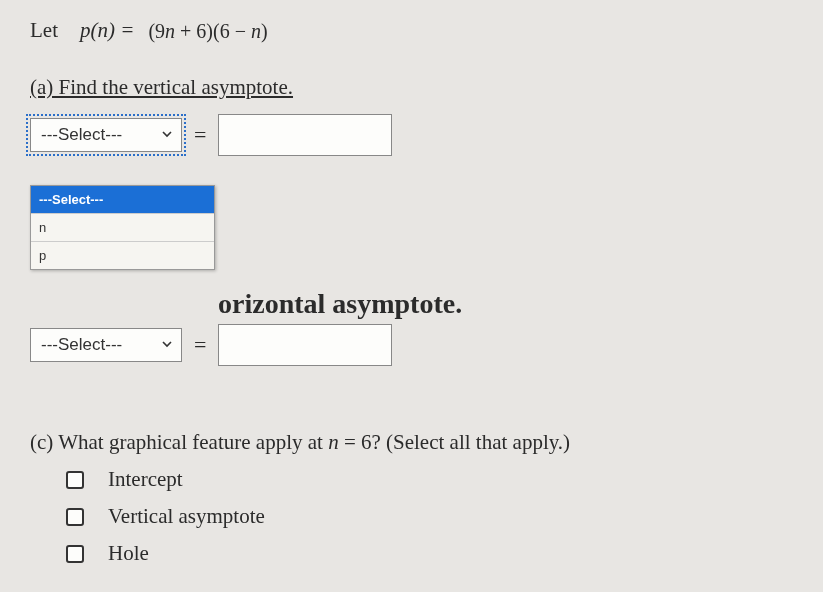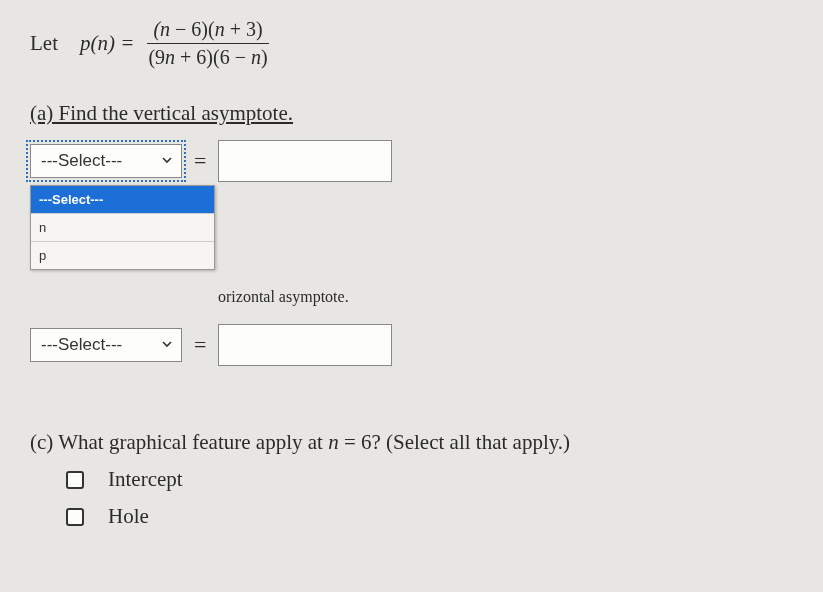--- a/index.html
+++ b/index.html
@@ -111,22 +111,23 @@
   .dropdown-item:first-child { border-top: none; }
   .dropdown-item.selected {
     background: #1b6fd6;
     color: #fff;
     font-weight: bold;
   }
   .part-b-text {
     position: absolute;
     left: 218px;
     top: 288px;
-    font-size: 16px;
+    font-size: 28px;
     color: #2b2b2b;
+    font-weight: bold;
   }
   .part-b-row {
     position: absolute;
     left: 30px;
     top: 324px;
     display: flex;
     align-items: center;
     gap: 8px;
   }
   .part-c {
@@ -155,21 +156,20 @@
   }
 </style>
 </head>
 <body>
 
 <div class="prompt-line">
   <span>Let</span>
   <span class="func-def">
     <span style="font-style:italic">p(n) =</span>
     <span class="fraction">
-      <span class="num"><span class="it">(n</span> − 6)(<span class="it">n</span> + 3)</span>
       <span class="den">(9<span class="it">n</span> + 6)(6 − <span class="it">n</span>)</span>
     </span>
   </span>
 </div>
 
 <div class="part-label">(a) Find the vertical asymptote.</div>
 <div class="answer-row">
   <div class="select-wrap active">
     <span>---Select---</span>
     <span class="chevron">
@@ -205,15 +205,19 @@
 <div class="part-c">
   <div class="part-c-q">
     <span>(c) What graphical feature apply at </span><span class="it">n</span><span> = 6? (Select all that apply.)</span>
   </div>
   <div class="checkbox-row">
     <div class="chk"></div>
     <span>Intercept</span>
   </div>
   <div class="checkbox-row">
     <div class="chk"></div>
+    <span>Vertical asymptote</span>
+  </div>
+  <div class="checkbox-row">
+    <div class="chk"></div>
     <span>Hole</span>
   </div>
 </div>
 
 </body></html>

